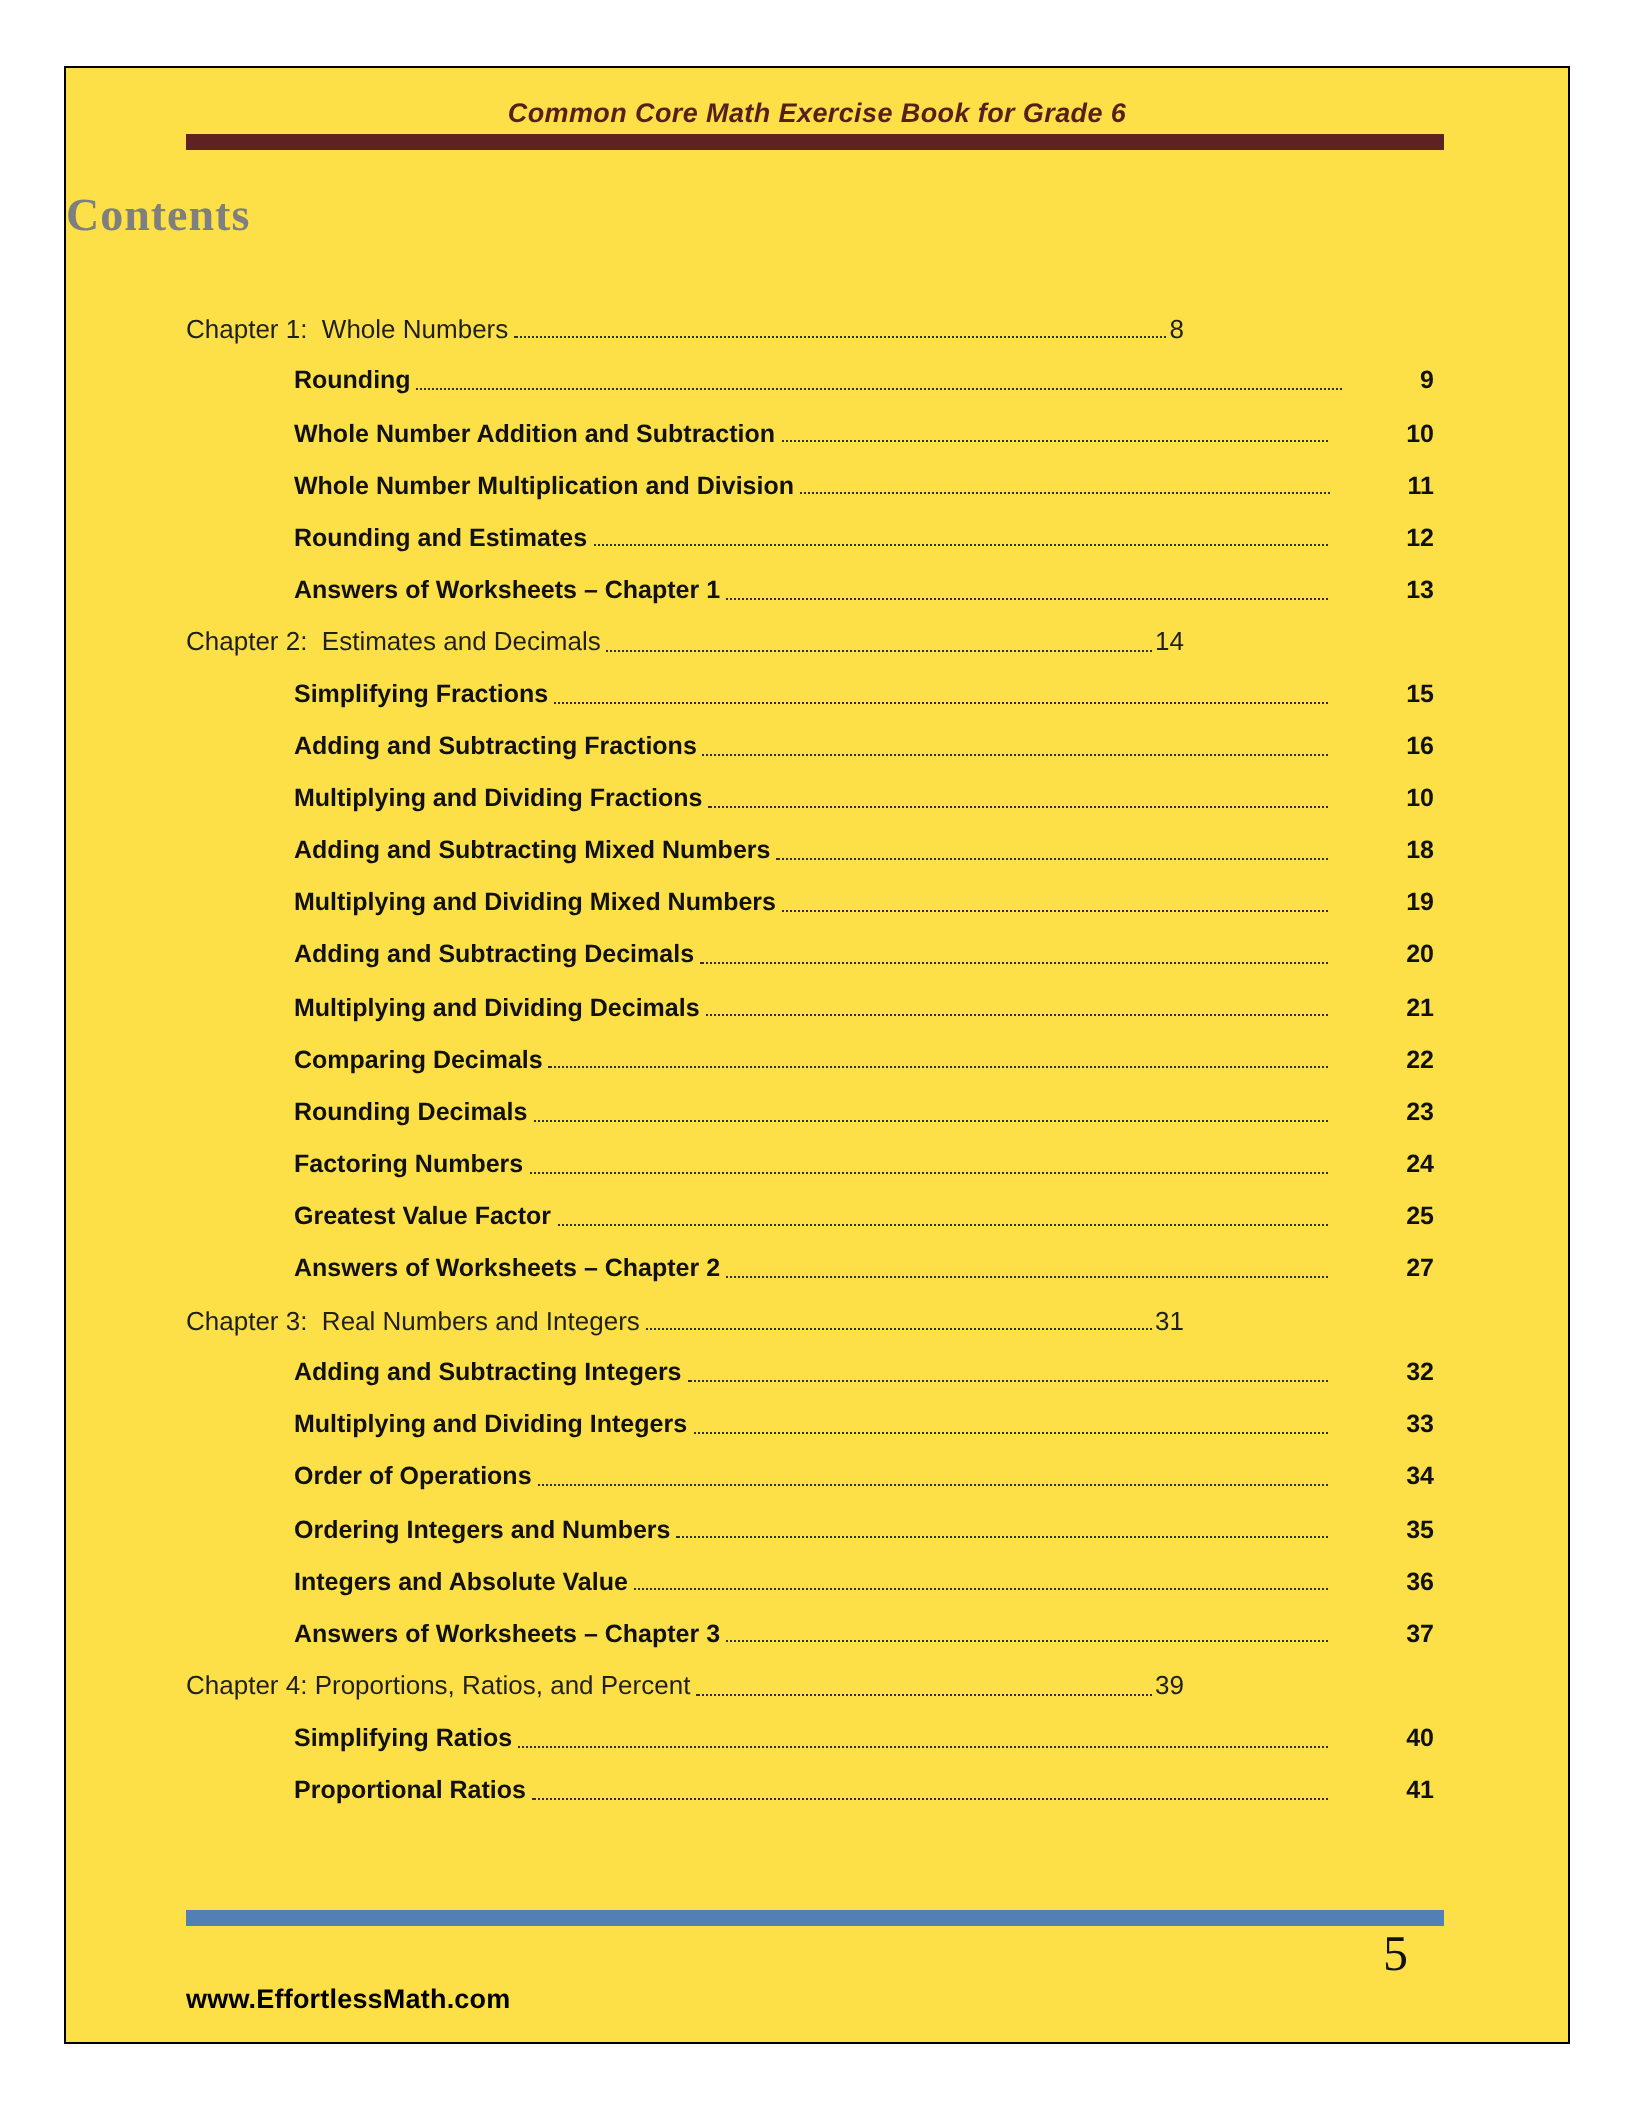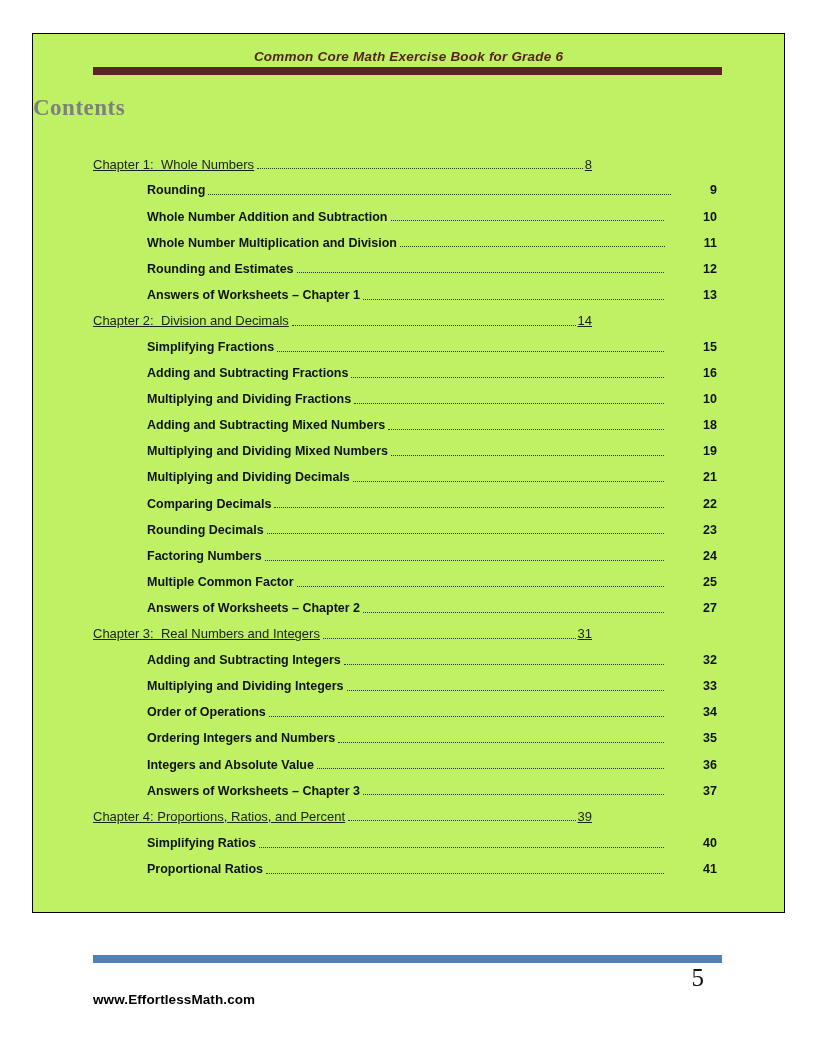--- a/index.html
+++ b/index.html
@@ -6,24 +6,24 @@
   body {
     width: 816px; height: 1056px;
     background: #ffffff;
     position: relative;
     font-family: "Liberation Sans", sans-serif;
     overflow: hidden;
   }
   .sheet {
     position: absolute;
     left: 32px; top: 33px;
-    width: 753px; height: 880px;
+    width: 753px; height: 989px;
     border: 1.5px solid #000;
     box-sizing: border-box;
-    background: #bef264;
+    background: #fde047;
   }
   .header-title {
     position: absolute;
     top: 15px; left: 0; width: 100%;
     text-align: center;
     font-size: 13.5px;
     font-weight: bold;
     font-style: italic;
     color: #571f1b;
     letter-spacing: 0.2px;
@@ -60,21 +60,20 @@
   .toc-label {
     white-space: pre;
     line-height: 1.1;
     color: #1a1a1a;
   }
   .toc-row.chapter .toc-label,
   .toc-row.chapter .toc-page {
     font-size: 13px;
     font-weight: 400;
     color: #1f1f1f;
-    text-decoration: underline;
   }
   .toc-row.sub .toc-label,
   .toc-row.sub .toc-page {
     font-size: 12.5px;
     font-weight: 700;
     color: #111;
     padding-left: 37px;
   }
   .toc-leader {
     flex: 1 1 auto;
@@ -146,21 +145,21 @@
       <span class="toc-label">Rounding and Estimates</span>
       <span class="toc-leader"></span>
       <span class="toc-page">12</span>
     </div>
       <div class="toc-row sub">
       <span class="toc-label">Answers of Worksheets – Chapter 1</span>
       <span class="toc-leader"></span>
       <span class="toc-page">13</span>
     </div>
       <div class="toc-row chapter">
-      <span class="toc-label">Chapter 2:  Division and Decimals</span>
+      <span class="toc-label">Chapter 2:  Estimates and Decimals</span>
       <span class="toc-leader"></span>
       <span class="toc-page">14</span>
     </div>
       <div class="toc-row sub">
       <span class="toc-label">Simplifying Fractions</span>
       <span class="toc-leader"></span>
       <span class="toc-page">15</span>
     </div>
       <div class="toc-row sub">
       <span class="toc-label">Adding and Subtracting Fractions</span>
@@ -176,41 +175,46 @@
       <span class="toc-label">Adding and Subtracting Mixed Numbers</span>
       <span class="toc-leader"></span>
       <span class="toc-page">18</span>
     </div>
       <div class="toc-row sub">
       <span class="toc-label">Multiplying and Dividing Mixed Numbers</span>
       <span class="toc-leader"></span>
       <span class="toc-page">19</span>
     </div>
       <div class="toc-row sub">
+      <span class="toc-label">Adding and Subtracting Decimals</span>
+      <span class="toc-leader"></span>
+      <span class="toc-page">20</span>
+    </div>
+      <div class="toc-row sub">
       <span class="toc-label">Multiplying and Dividing Decimals</span>
       <span class="toc-leader"></span>
       <span class="toc-page">21</span>
     </div>
       <div class="toc-row sub">
       <span class="toc-label">Comparing Decimals</span>
       <span class="toc-leader"></span>
       <span class="toc-page">22</span>
     </div>
       <div class="toc-row sub">
       <span class="toc-label">Rounding Decimals</span>
       <span class="toc-leader"></span>
       <span class="toc-page">23</span>
     </div>
       <div class="toc-row sub">
       <span class="toc-label">Factoring Numbers</span>
       <span class="toc-leader"></span>
       <span class="toc-page">24</span>
     </div>
       <div class="toc-row sub">
-      <span class="toc-label">Multiple Common Factor</span>
+      <span class="toc-label">Greatest Value Factor</span>
       <span class="toc-leader"></span>
       <span class="toc-page">25</span>
     </div>
       <div class="toc-row sub">
       <span class="toc-label">Answers of Worksheets – Chapter 2</span>
       <span class="toc-leader"></span>
       <span class="toc-page">27</span>
     </div>
       <div class="toc-row chapter">
       <span class="toc-label">Chapter 3:  Real Numbers and Integers</span>

